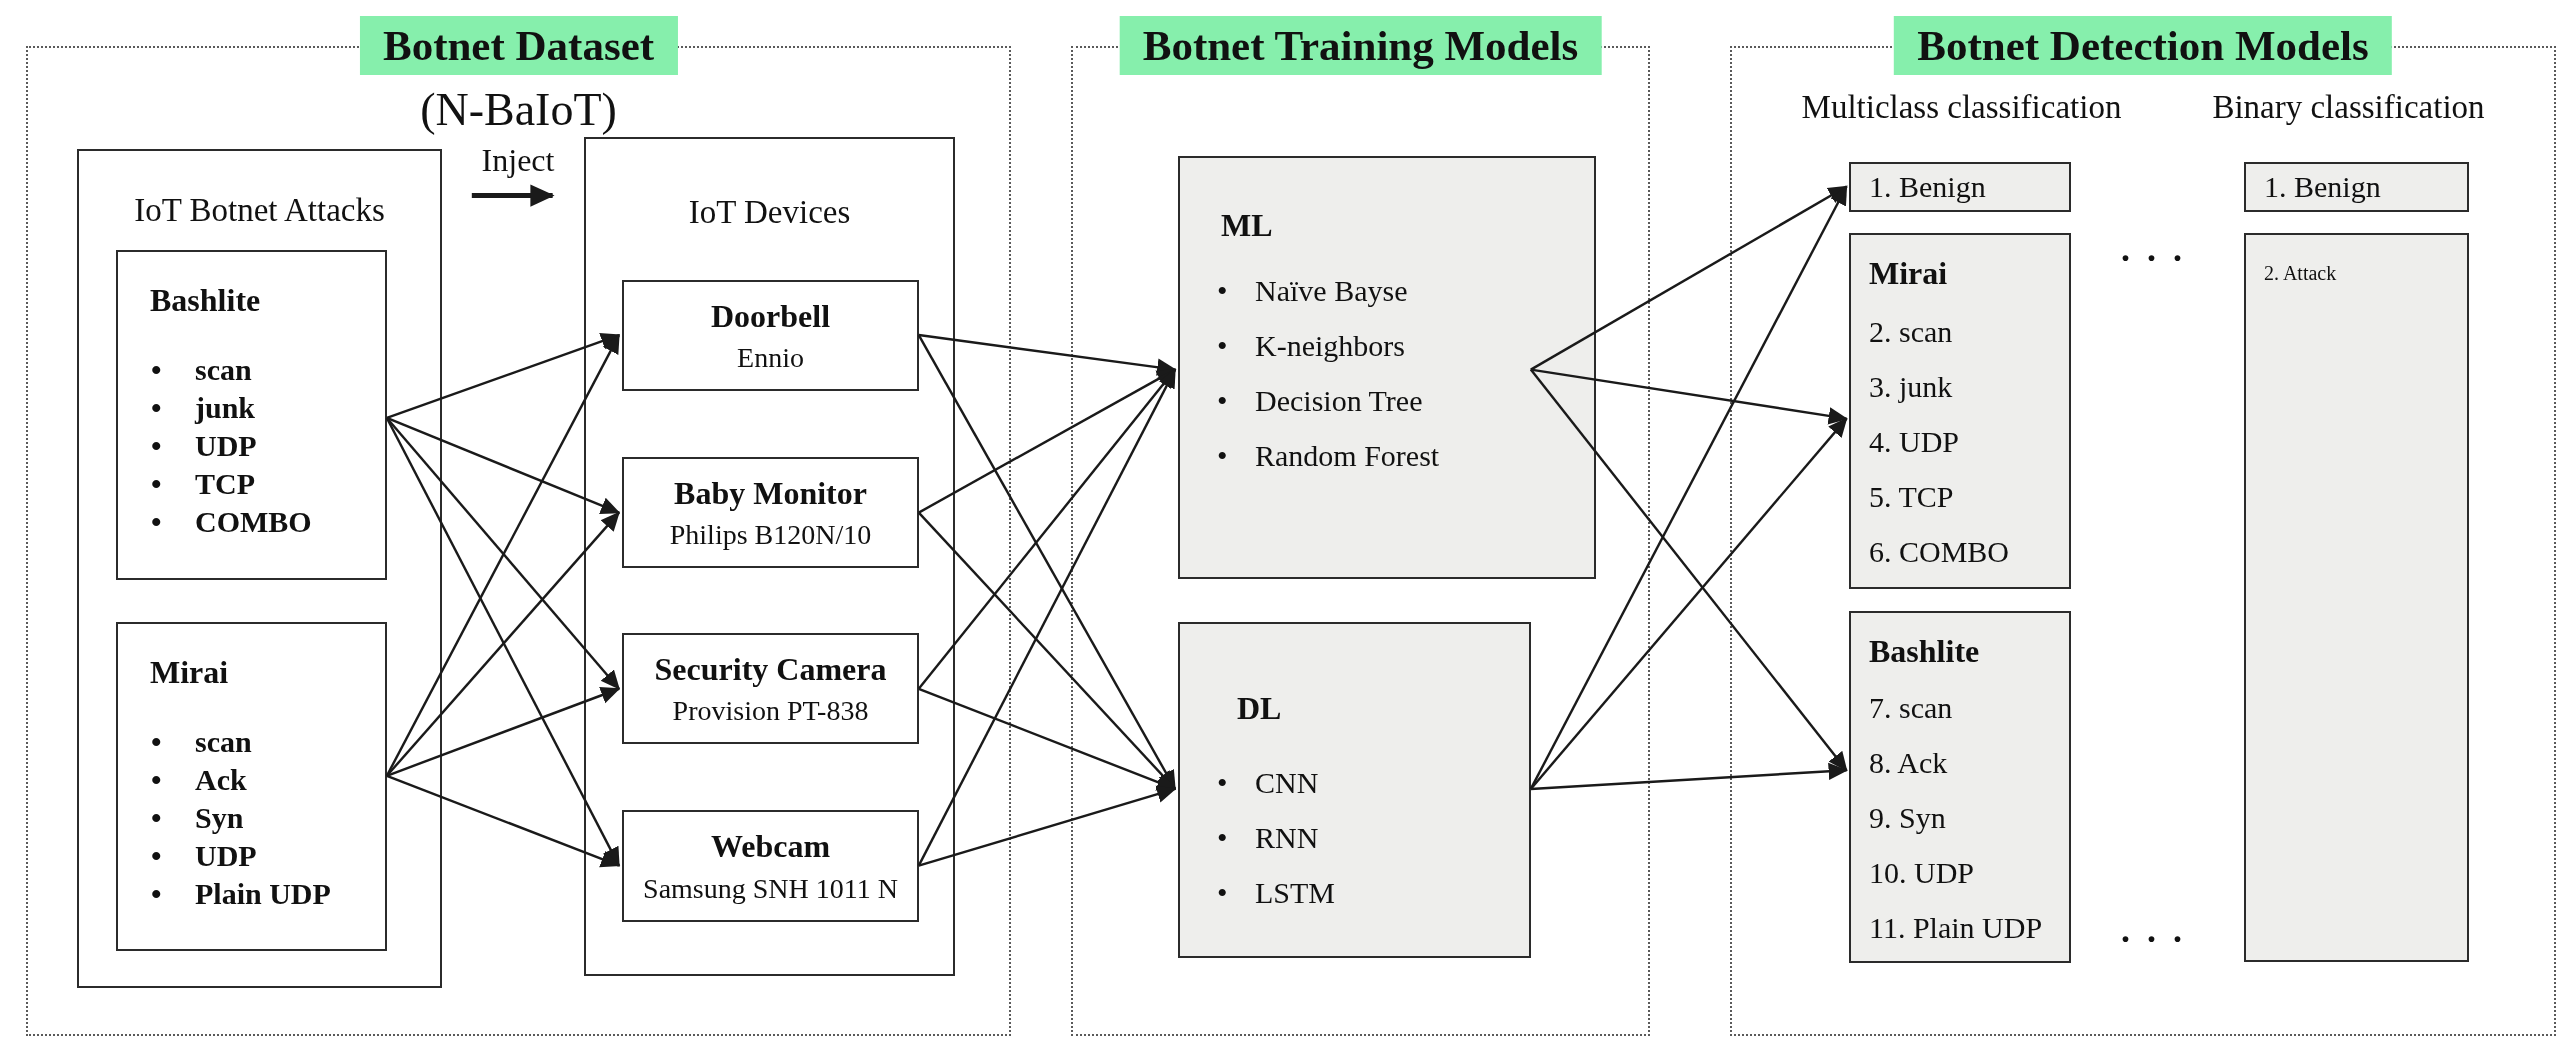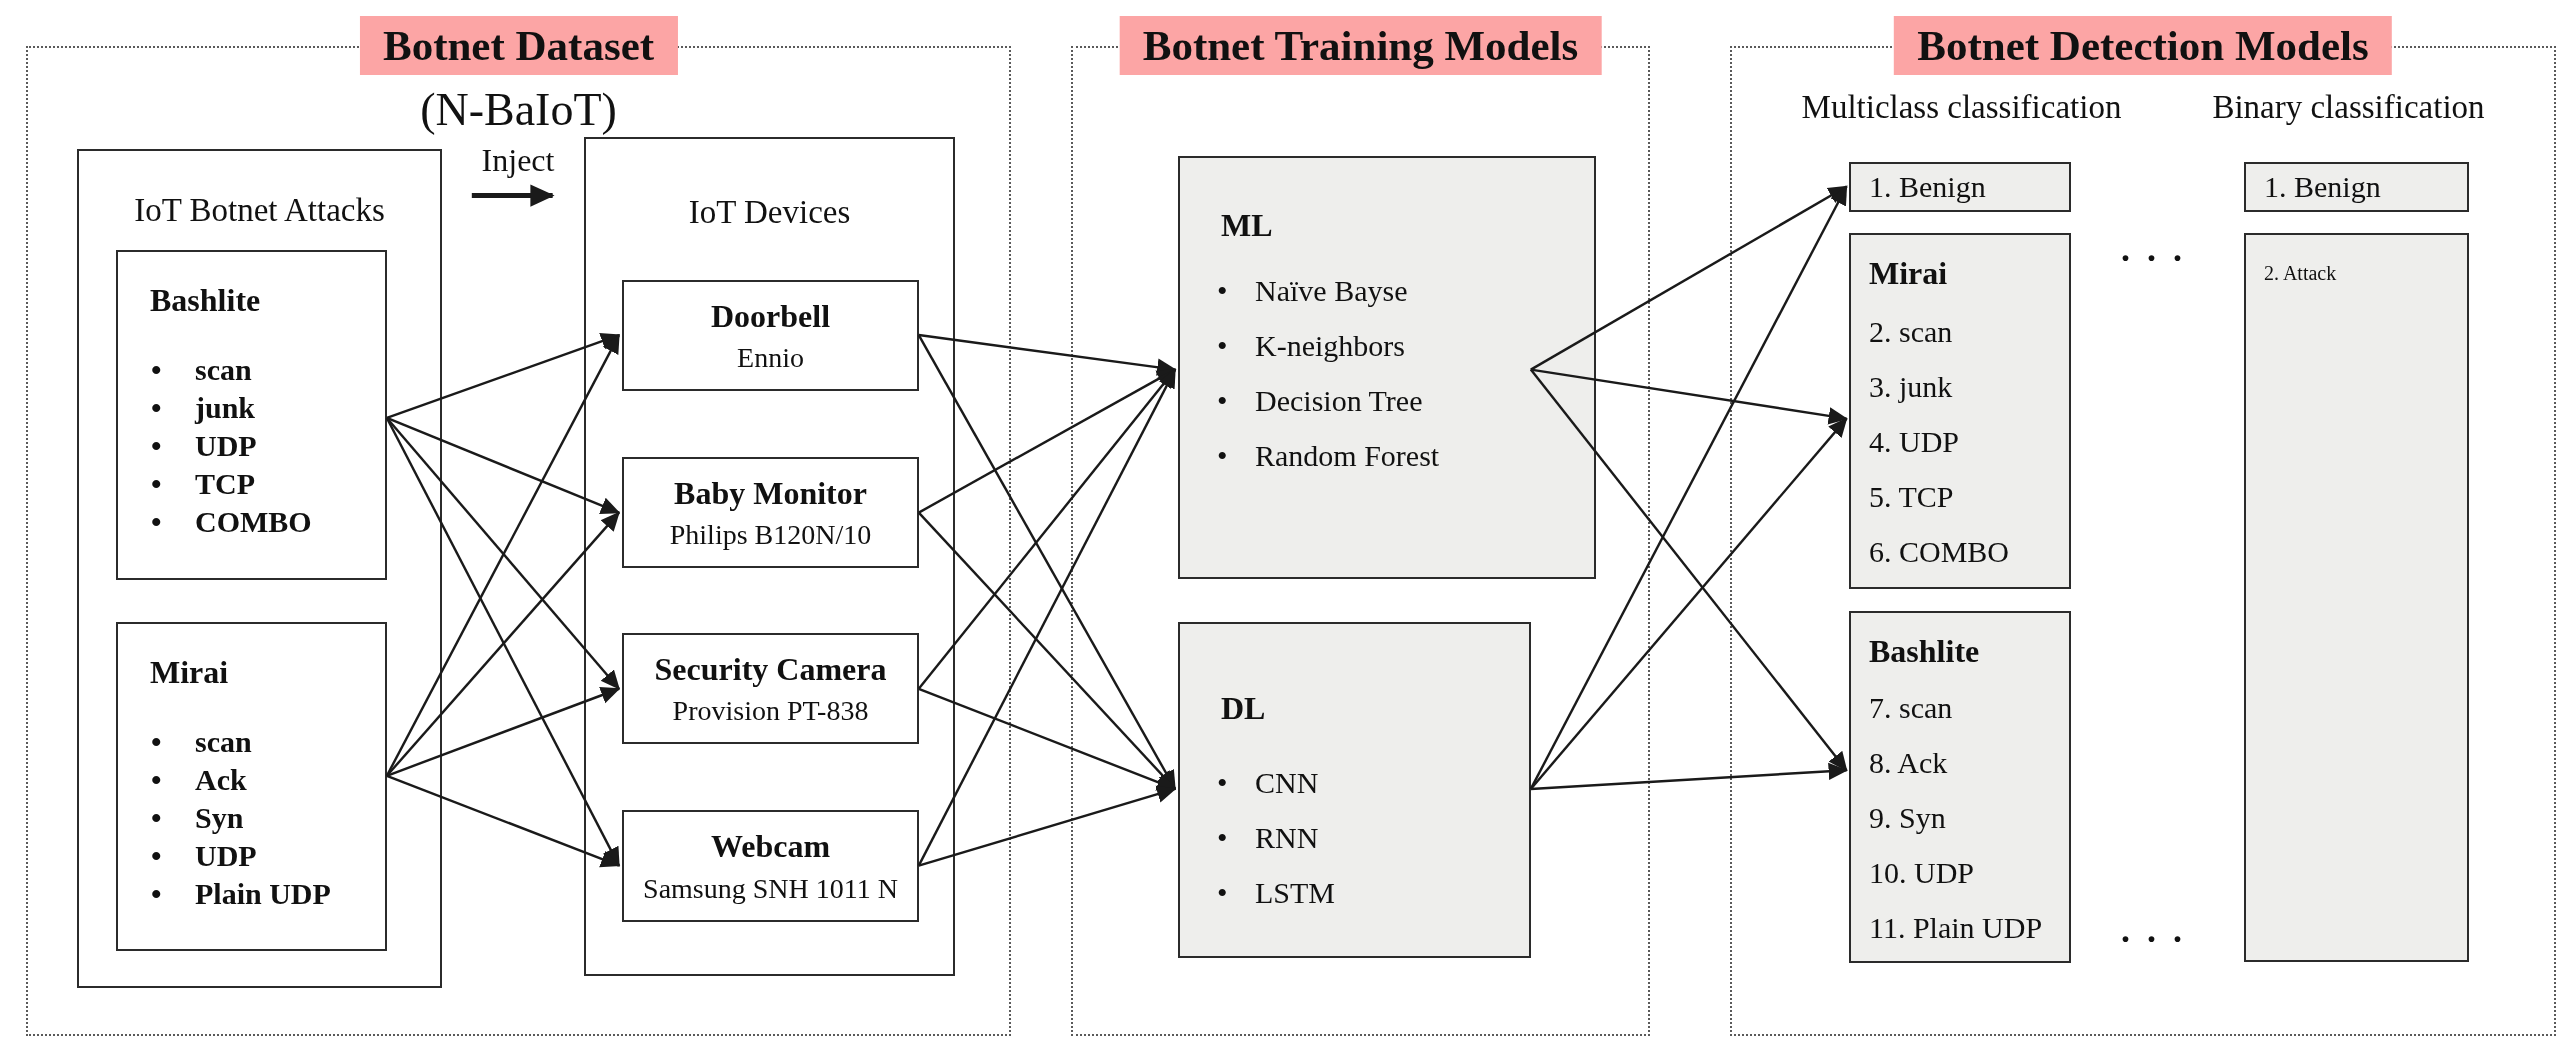--- a/index.html
+++ b/index.html
@@ -4,21 +4,21 @@
 <style>
   html,body{margin:0;padding:0;background:#ffffff;}
   .stage{
     position:relative;width:2576px;height:1048px;background:#fff;
     font-family:"Liberation Serif","DejaVu Serif",serif;
     color:var(--text-color,#111);overflow:hidden;
   }
   .panel{position:absolute;border:2.1px dotted #5a5a5a;}
   .panel-title{
     position:absolute;top:-32px;left:50%;transform:translateX(-50%);
-    background:#fca5a5;padding:0 23.5px;font-size:43px;font-weight:700;
+    background:#86efac;padding:0 23.5px;font-size:43px;font-weight:700;
     line-height:59px;white-space:nowrap;
   }
   .panel-subtitle{position:absolute;top:34px;left:0;width:100%;text-align:center;font-size:46px;line-height:55px;}
   .box{position:absolute;border:2.1px solid var(--border-color,#2b2b2b);background:#fff;box-sizing:border-box;}
   .gray{background:var(--box-fill,#eeeeec);}
   .box-label{text-align:center;font-size:33px;line-height:46px;}
   .sub-title{font-size:32px;font-weight:700;line-height:46px;}
   ul{list-style:none;margin:0;padding:0;}
   li{position:relative;}
   .list-s li{font-size:30px;line-height:38px;padding-left:77px;font-weight:bold;}
@@ -106,21 +106,21 @@
     <div class="sub-title" style="padding:44px 0 0 41px">ML</div>
     <ul class="list-m" style="margin-top:15px">
       <li>Naïve Bayse</li>
       <li>K-neighbors</li>
       <li>Decision Tree</li>
       <li>Random Forest</li>
     </ul>
   </div>
 
   <div class="box gray" style="left:1178px;top:622px;width:353px;height:336px">
-    <div class="sub-title" style="padding:61px 0 0 41px">DL</div>
+    <div class="sub-title" style="padding:61px 0 0 57px">DL</div>
     <ul class="list-m" style="margin-top:23.5px">
       <li>CNN</li>
       <li>RNN</li>
       <li>LSTM</li>
     </ul>
   </div>
 
   <div class="panel" style="left:1730px;top:46px;width:822px;height:986px">
     <div class="panel-title">Botnet Detection Models</div>
   </div>

